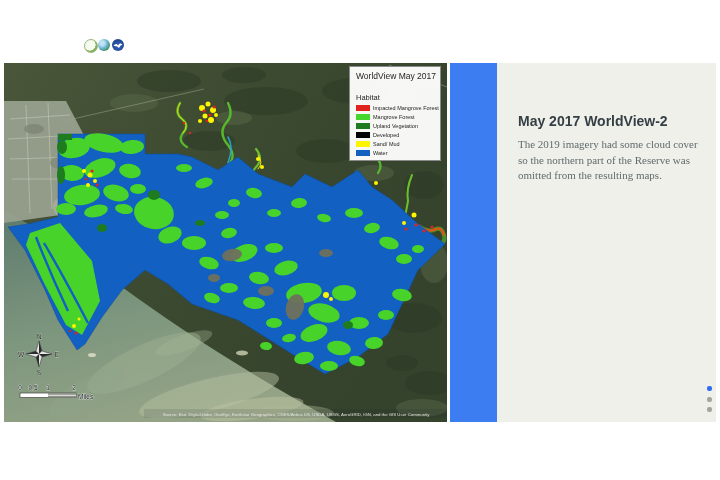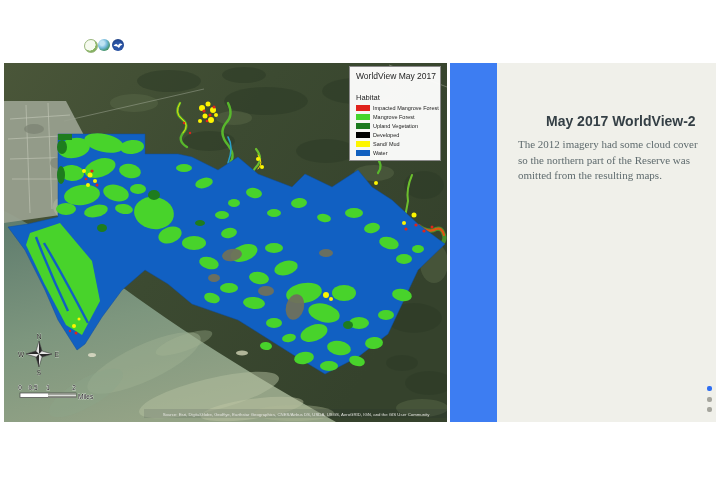--- a/index.html
+++ b/index.html
@@ -26,21 +26,21 @@
   #legend{position:absolute;left:345px;top:3px;width:92px;background:rgba(253,253,252,.97);
           border:1px solid #8a8a8a;padding:4px 4px 4px 6px;box-sizing:border-box;}
   #legend-title{font-size:8.5px;color:#1f1f1f;}
   #legend-sub{font-size:7.5px;color:#1f1f1f;margin-top:12px;}
   .lrow{display:flex;align-items:center;margin-top:3px;}
   .sw{width:14px;height:6px;flex:0 0 14px;}
   .ltxt{font-size:5.5px;color:#222;margin-left:3px;white-space:nowrap;}
   
   #accent-bar{position:absolute;left:450px;top:63px;width:47px;height:359px;background:#3d7df2;}
   #panel{position:absolute;left:497px;top:63px;width:219px;height:359px;background:#f0f0ea;}
-  #panel-heading{position:absolute;left:21px;top:50px;font-size:14px;font-weight:bold;color:#343f45;margin-left:28px;}
+  #panel-heading{position:absolute;left:21px;top:50px;font-size:14px;font-weight:bold;color:#343f45;}
   #panel-body{position:absolute;left:21px;top:74px;width:188px;font-family:"Liberation Serif",serif;
               font-size:11px;line-height:15.5px;color:#5f6b6e;}
   .nav-dot{position:absolute;left:707px;width:5px;height:5px;border-radius:2px;background:#a5a59d;}
   #dot1{top:386px;background:#2f6ef2;}
   #dot2{top:397px;}
   #dot3{top:407px;}
 </style>
 </head>
 <body>
 
@@ -334,19 +334,19 @@
       <div class="lrow">
         <span class="sw" style="background: rgb(17, 96, 191);"></span>
         <span class="ltxt">Water</span>
       </div>
     </div>
   </div>
 
   <div id="accent-bar" style="background: rgb(61, 125, 242);"></div>
   <div id="panel">
     <div id="panel-heading">May 2017 WorldView-2</div>
-    <div id="panel-body">The 2012 imagery had some cloud cover so the northern part of the Reserve was omitted from the resulting maps.</div>
+    <div id="panel-body">The 2019 imagery had some cloud cover so the northern part of the Reserve was omitted from the resulting maps.</div>
   </div>
 
   <span class="nav-dot" id="dot1" style="background: rgb(47, 110, 242);"></span>
   <span class="nav-dot" id="dot2"></span>
   <span class="nav-dot" id="dot3"></span>
 </div>
 
 </body></html>

